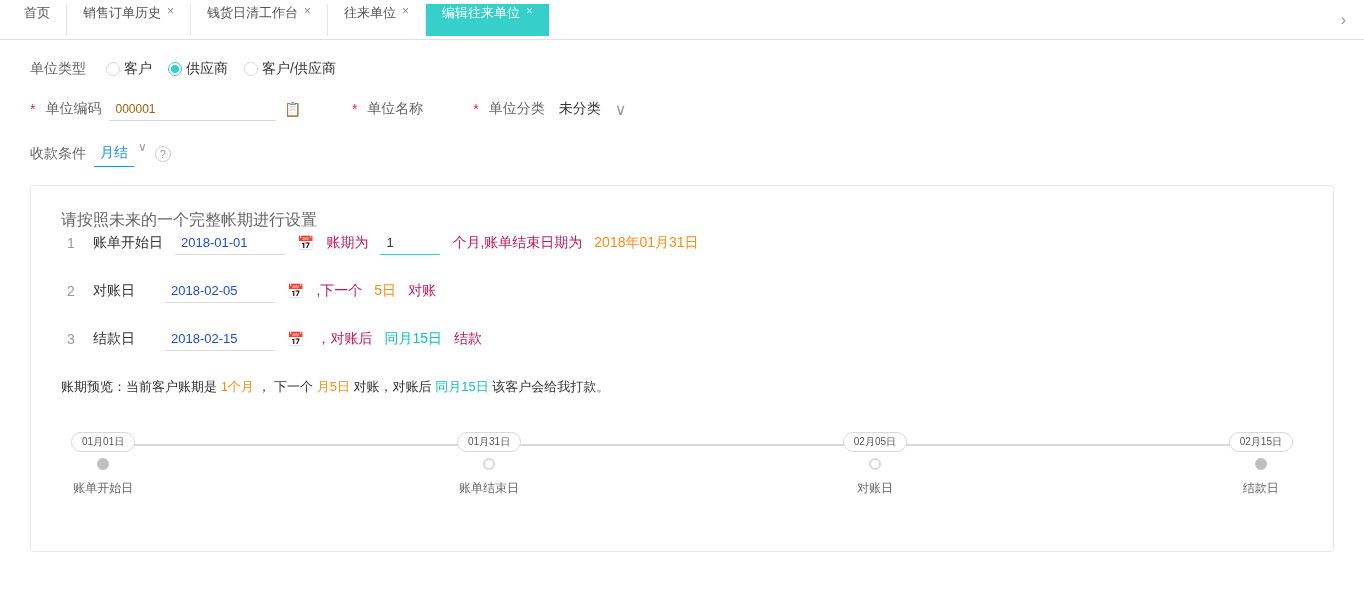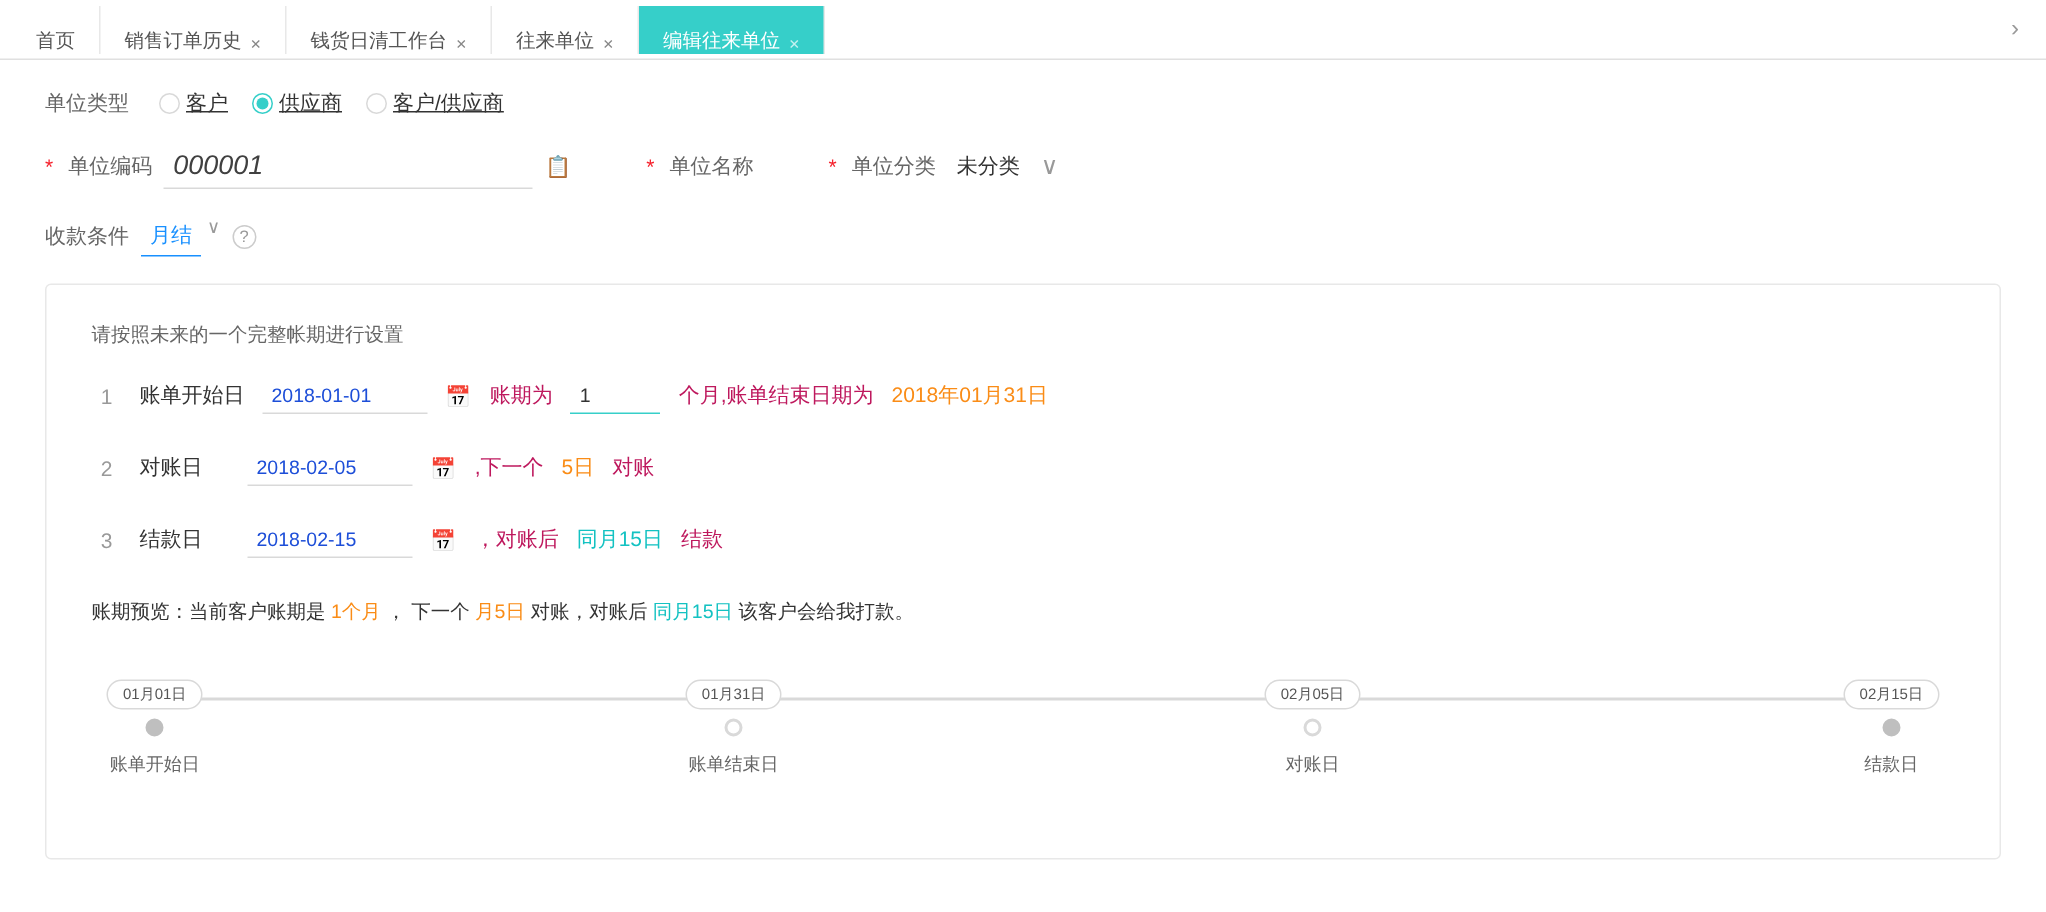--- a/index.html
+++ b/index.html
@@ -9,21 +9,21 @@
     .tab-bar {
       display: flex;
       align-items: center;
       background: #fff;
       border-bottom: 1px solid #e0e0e0;
       padding: 0 8px;
       height: 40px;
     }
     .tab-item {
       display: flex;
-      align-items: flex-end;
+      align-items: flex-start;
       padding: 0 16px;
       height: 32px;
       cursor: pointer;
       font-size: 13px;
       color: #555;
       border-right: 1px solid #e8e8e8;
       white-space: nowrap;
       gap: 6px;
     }
     .tab-item.active {
@@ -69,25 +69,24 @@
     }
     .required-mark {
       color: #f5222d;
       margin-right: 2px;
     }
     .form-input {
       border: none;
       border-bottom: 1px solid #d9d9d9;
       outline: none;
       padding: 4px 6px;
-      font-size: 18px;
-      color: #404040;
+      font-size: 12px;
+      color: #a16207;
       background: transparent;
       min-width: 120px;
-      font-style: italic;
     }
     .input-icon {
       color: #999;
       cursor: pointer;
       font-size: 14px;
     }
     .select-wrapper {
       display: flex;
       align-items: flex-start;
       gap: 4px;
@@ -114,21 +113,20 @@
       align-items: center;
       justify-content: center;
       font-size: 11px;
     }
 
     
     .radio-group {
       display: flex;
       align-items: center;
       gap: 16px;
-      text-decoration: underline;
     }
     .radio-item {
       display: flex;
       align-items: center;
       gap: 4px;
       cursor: pointer;
     }
     .radio-outer {
       width: 14px;
       height: 14px;
@@ -150,22 +148,21 @@
 
     
     .panel {
       border: 1px solid #e8e8e8;
       border-radius: 4px;
       padding: 24px 30px;
       margin-bottom: 20px;
     }
     .panel-hint {
       color: #666;
-      margin-bottom: 20px;
-      font-size: 13px;
+      font-size: 16px;
     }
 
     
     .setting-row {
       display: flex;
       align-items: center;
       margin-bottom: 24px;
       gap: 12px;
     }
     .row-num {

